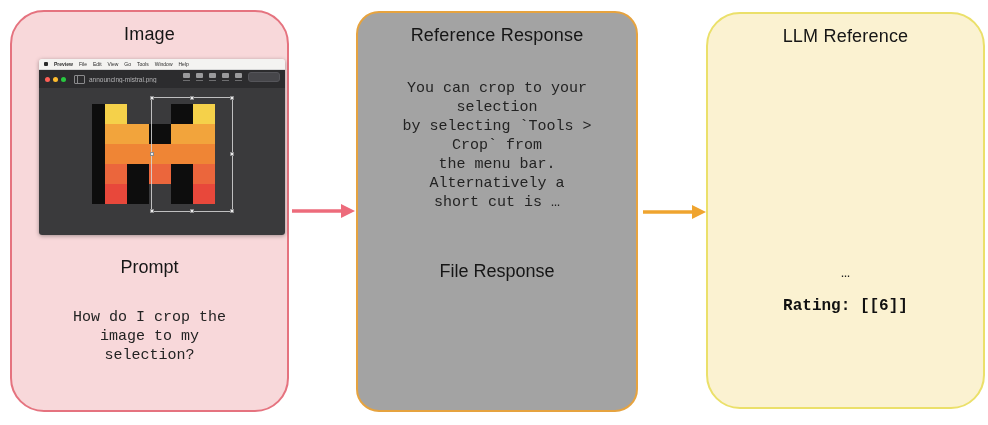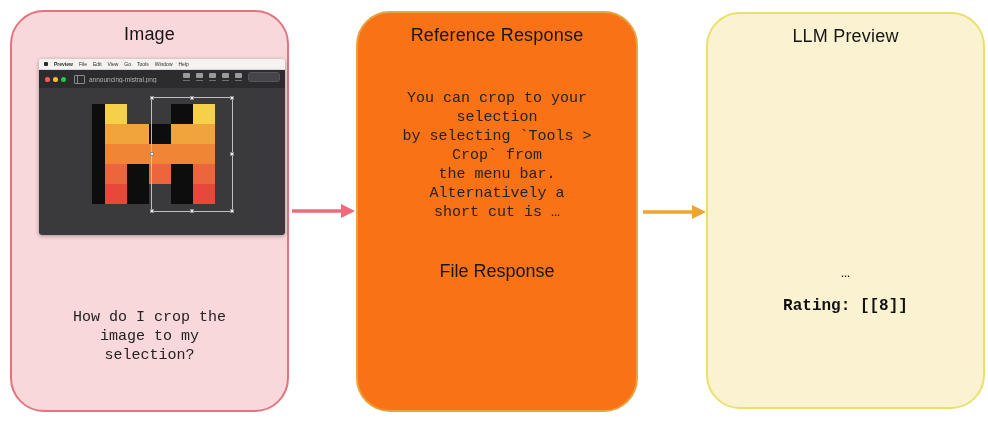--- a/index.html
+++ b/index.html
@@ -16,21 +16,21 @@
   .sub-heading{position:absolute;left:0;width:100%;text-align:center;
                font-size:18px;color:#161616;}
   .mono-block{position:absolute;left:0;width:100%;text-align:center;white-space:pre-line;
               font-family:"Liberation Mono",monospace;font-size:15px;line-height:19px;color:#232323;}
 
   
   #prompt-heading{top:245px;}
   #prompt-text{top:296px;}
 
   
-  #reference-text{top:76px;}
+  #reference-text{top:66px;}
   #model-heading{top:248px;}
   #model-text{top:284px;}
 
   
   #judgment-text{top:96px;}
   #judgment-ellipsis{top:250px;}
   #rating-text{top:283px;font-weight:bold;font-size:16px;color:#111;}
 
   
   .flow-arrow{position:absolute;width:68px;height:30px;}
@@ -158,46 +158,47 @@
           <span class="handle h-tr"></span>
           <span class="handle h-ml"></span>
           <span class="handle h-mr"></span>
           <span class="handle h-bl"></span>
           <span class="handle h-bm"></span>
           <span class="handle h-br"></span>
         </div>
       </div>
     </div>
 
+    <div class="sub-heading" id="prompt-heading">Prompt</div>
     <div class="mono-block" id="prompt-text">How do I crop the
 image to my
 selection?</div>
   </div>
 
   <svg class="flow-arrow" id="arrow-1" viewBox="0 0 68 30">
     <line x1="3" y1="15" x2="52" y2="15" stroke="#ed6b7b" stroke-width="3.6"></line>
     <polygon points="52,8 66,15 52,22" fill="#ed6b7b"></polygon>
   </svg>
 
-  <div class="panel" id="panel-reference" style="background: #f97316; border-color: rgb(230, 163, 63);">
+  <div class="panel" id="panel-reference" style="background: #a3a3a3; border-color: rgb(230, 163, 63); border-radius: 23px;">
     <div class="panel-title">Reference Response</div>
     <div class="mono-block" id="reference-text">You can crop to your
 selection
 by selecting `Tools &gt;
 Crop` from
 the menu bar.
 Alternatively a
 short cut is …</div>
     <div class="sub-heading" id="model-heading">File Response</div>
   </div>
 
   <svg class="flow-arrow" id="arrow-2" viewBox="0 0 68 30">
     <line x1="3" y1="15" x2="52" y2="15" stroke="#efa42f" stroke-width="3.6"></line>
     <polygon points="52,8 66,15 52,22" fill="#efa42f"></polygon>
   </svg>
 
   <div class="panel" id="panel-judgment" style="background: rgb(251, 242, 209); border-color: rgb(235, 224, 106);">
-    <div class="panel-title">LLM Preview</div>
+    <div class="panel-title">LLM Reference</div>
     <div class="mono-block" id="judgment-ellipsis">…</div>
-    <div class="mono-block" id="rating-text">Rating: [[8]]</div>
+    <div class="mono-block" id="rating-text">Rating: [[6]]</div>
   </div>
 
 </div>
 
 </body></html>

